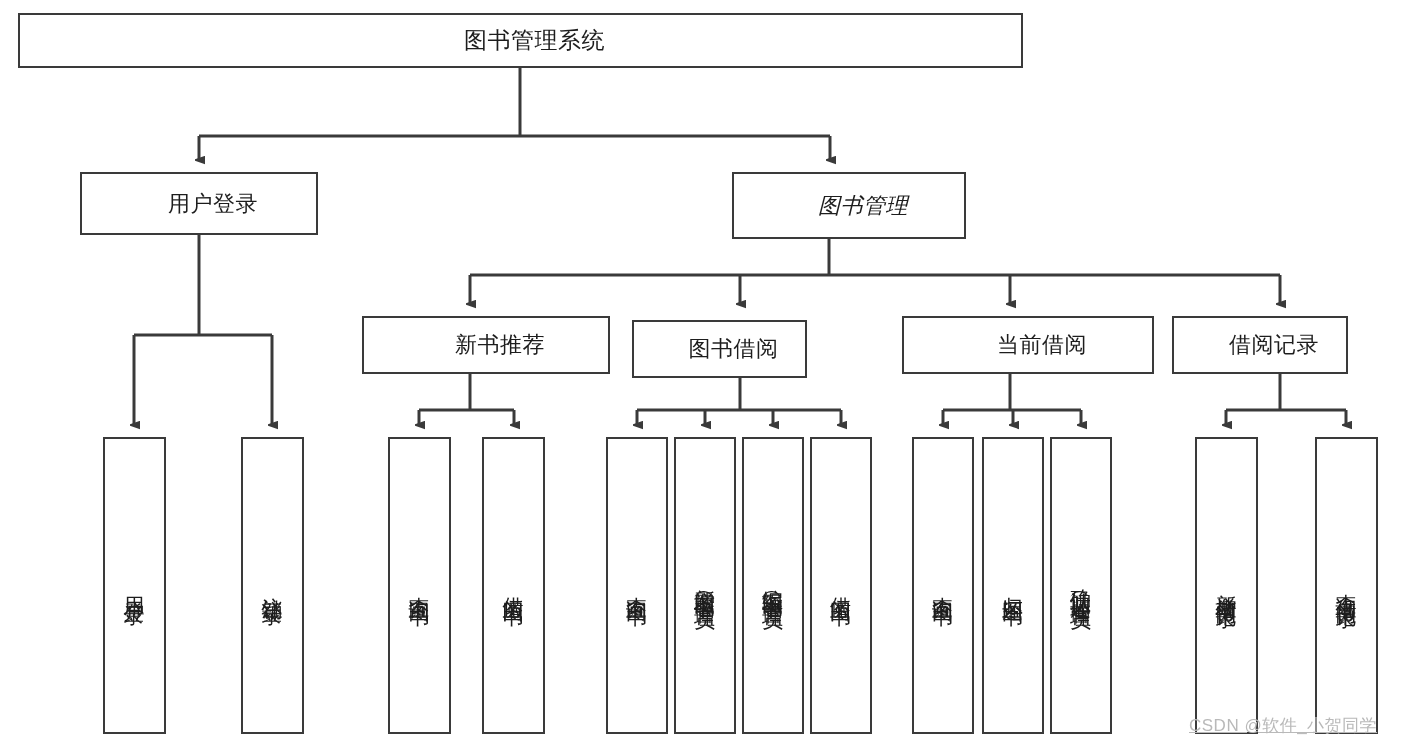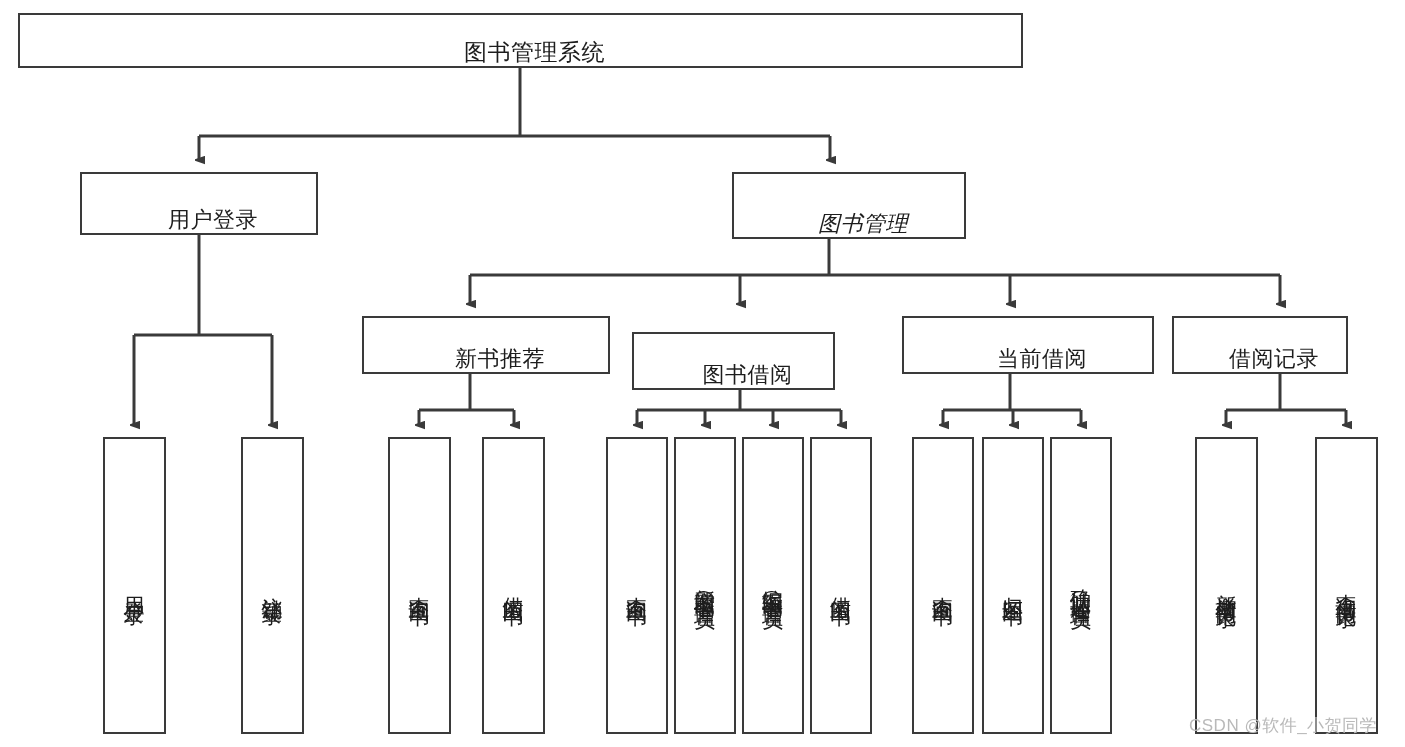--- a/index.html
+++ b/index.html
@@ -25,21 +25,21 @@
     width: 1405px;
     height: 747px;
     pointer-events: none;
   }
   .node {
     position: absolute;
     box-sizing: border-box;
     background: #ffffff;
     border: 2px solid #3a3a3a;
     display: flex;
-    align-items: flex-end;
+    align-items: center;
     justify-content: center;
     color: #1d1d1d;
     z-index: 2;
     padding-left: 28px;
   }
   .node-label {
     display: block;
     text-align: center;
     line-height: 1.18;
     white-space: nowrap;
@@ -69,20 +69,21 @@
   .watermark {
     position: absolute;
     left: 1189px;
     top: 714px;
     font-size: 17px;
     color: #b9b9b9;
     letter-spacing: 0.5px;
     white-space: nowrap;
     z-index: 3;
     user-select: none;
+    text-decoration: underline;
   }
 </style>
 </head>
 <body>
 
 <div id="canvas">
 
   <svg id="edges" viewBox="0 0 1405 747" xmlns="http://www.w3.org/2000/svg">
     <defs>
       <marker id="arrow" markerWidth="10" markerHeight="10" refX="4.2" refY="6" orient="auto" markerUnits="userSpaceOnUse">
@@ -143,21 +144,21 @@
   <div class="node horiz" style="left:80px; top:172px; width:238px; height:63px;">
     <span class="node-label">用户登录</span>
   </div>
   <div class="node horiz" style="left:732px; top:172px; width:234px; height:67px;font-style:italic;">
     <span class="node-label">图书管理</span>
   </div>
 
   <div class="node horiz" style="left:362px; top:316px; width:248px; height:58px;">
     <span class="node-label">新书推荐</span>
   </div>
-  <div class="node horiz" style="left:632px; top:332px; width:203px; height:58px;">
+  <div class="node horiz" style="left:632px; top:320px; width:175px; height:58px;">
     <span class="node-label">图书借阅</span>
   </div>
   <div class="node horiz" style="left:902px; top:316px; width:252px; height:58px;">
     <span class="node-label">当前借阅</span>
   </div>
   <div class="node horiz" style="left:1172px; top:316px; width:176px; height:58px;">
     <span class="node-label">借阅记录</span>
   </div>
 
   <div class="node vert" style="left:103px; top:437px; width:63px; height:297px;">

